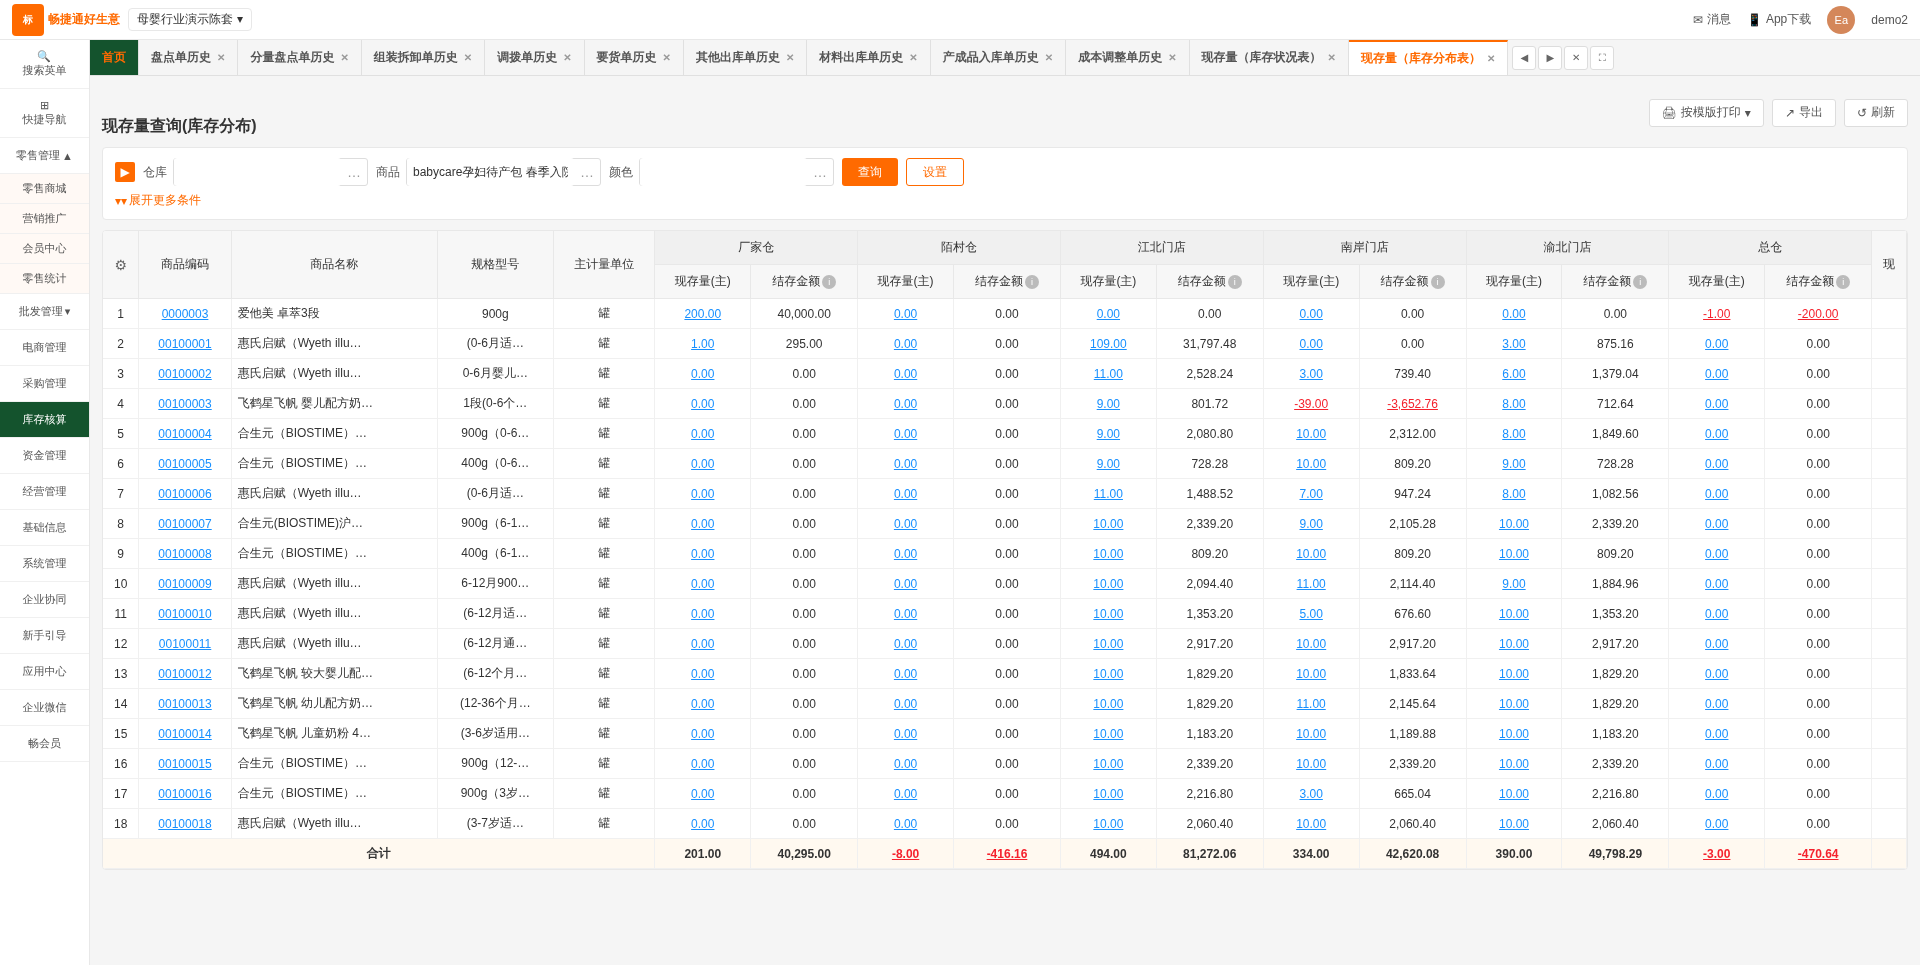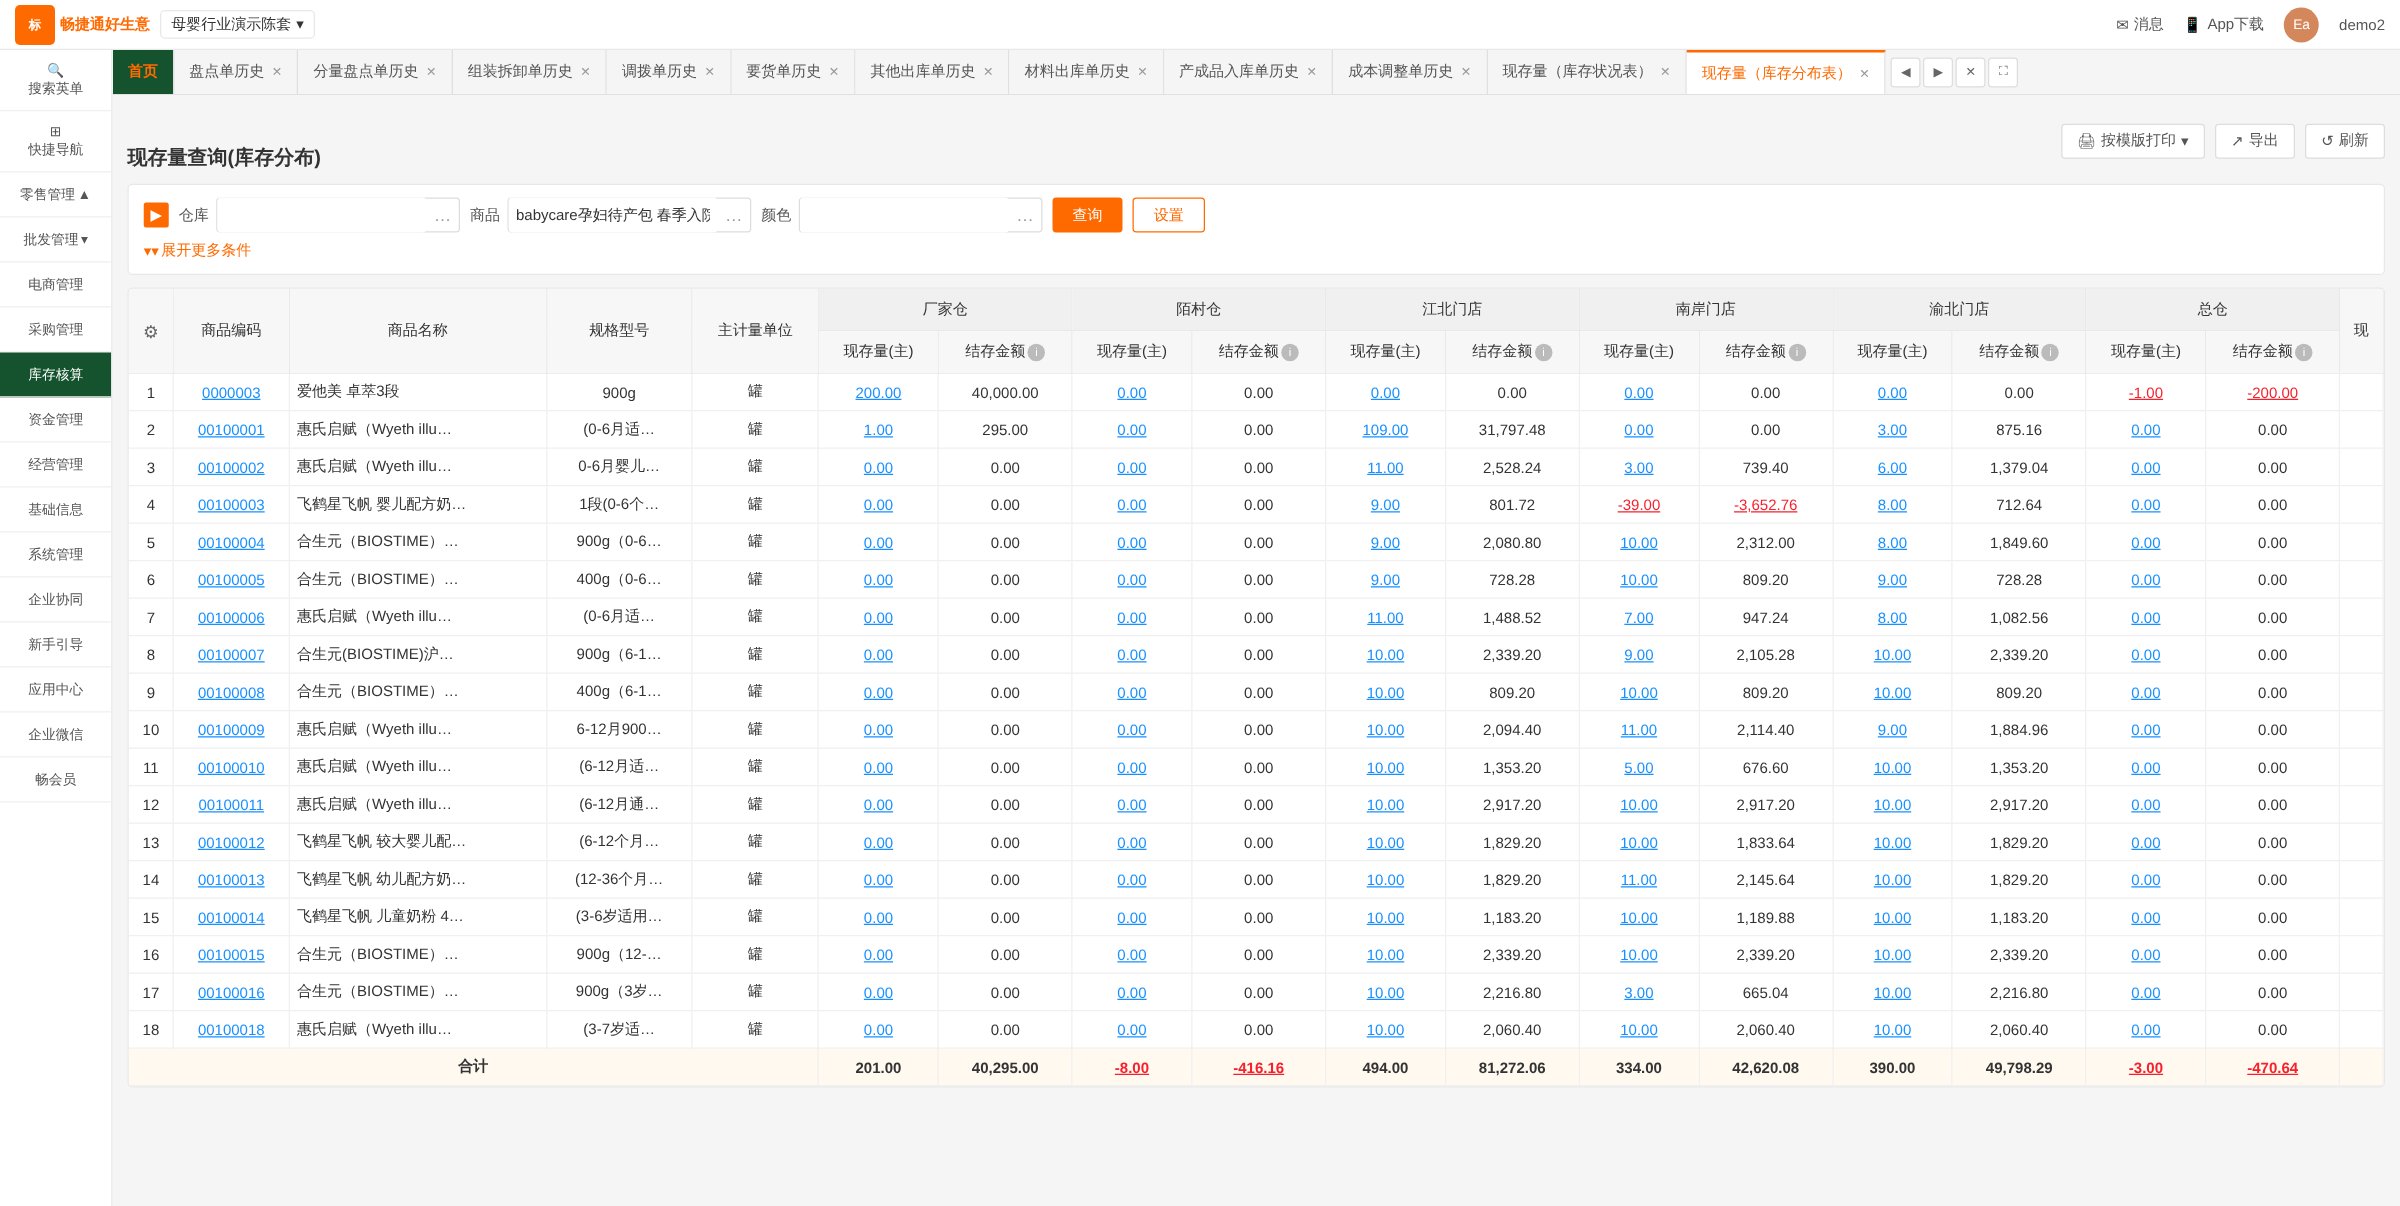--- a/index.html
+++ b/index.html
@@ -22,21 +22,21 @@
     .sidebar-item.active { color: #fff; background: #14532d; }
     .sidebar-sub { background: #fff9f5; }
     .sidebar-sub-item { padding: 7px 4px; text-align: center; font-size: 11px; color: #555; cursor: pointer; border-bottom: 1px solid #f0f0f0; }
 
     
     .main { flex: 1; display: flex; flex-direction: column; overflow: hidden; }
 
     
     .tab-bar { display: flex; align-items: center; background: #f5f5f5; border-bottom: 1px solid #e0e0e0; height: 36px; overflow-x: auto; white-space: nowrap; }
     .tab-bar::-webkit-scrollbar { height: 0; }
-    .tab { display: inline-flex; align-items: center; gap: 4px; padding: 0 12px; height: 36px; border-right: 1px solid #e0e0e0; font-size: 12px; color: #555; cursor: pointer; background: #f5f5f5; flex-shrink: 0; }
+    .tab { display: inline-flex; align-items: center; gap: 4px; padding: 0 12px; height: 36px; border-right: 1px solid #e0e0e0; font-size: 12px; color: #555; cursor: pointer; background: #f5f5f5; flex-shrink: 0; font-weight: bold; }
     .tab.active { background: #fff; color: #ff6a00; border-top: 2px solid #ff6a00; }
     .tab .close-x { font-size: 10px; color: #999; margin-left: 2px; }
     .tab-home { background: #14532d; font-weight: bold; color: #ff6a00; }
     .tab-nav-btns { display: flex; align-items: center; gap: 2px; padding: 0 4px; }
     .tab-nav-btn { width: 24px; height: 24px; border: 1px solid #ddd; border-radius: 3px; background: #fff; cursor: pointer; display: flex; align-items: center; justify-content: center; font-size: 10px; color: #666; }
 
     
     .page-content { flex: 1; overflow: auto; padding: 12px; }
     .page-header { display: flex; align-items: center; justify-content: space-between; margin-bottom: 10px; }
     .page-title { font-size: 16px; font-weight: bold; color: #333; margin-top: 28px; }
@@ -113,20 +113,26 @@
       <div>🔍</div>
       <div>搜索英单</div>
     </div>
     <div class="sidebar-item">
       <div>⊞</div>
       <div>快捷导航</div>
     </div>
     <div class="sidebar-item" style="display:flex;align-items:center;justify-content:center;gap:2px;">
       <span>零售管理</span>
       <span>▲</span>
+    </div>
+    <div class="sidebar-sub">
+      <div class="sidebar-sub-item">零售商城</div>
+      <div class="sidebar-sub-item">营销推广</div>
+      <div class="sidebar-sub-item">会员中心</div>
+      <div class="sidebar-sub-item">零售统计</div>
     </div>
     <div class="sidebar-item" style="display:flex;align-items:center;justify-content:center;gap:2px;">
       <span>批发管理</span>
       <span>▾</span>
     </div>
     <div class="sidebar-item">
       <div>电商管理</div>
     </div>
     <div class="sidebar-item">
       <div>采购管理</div>

